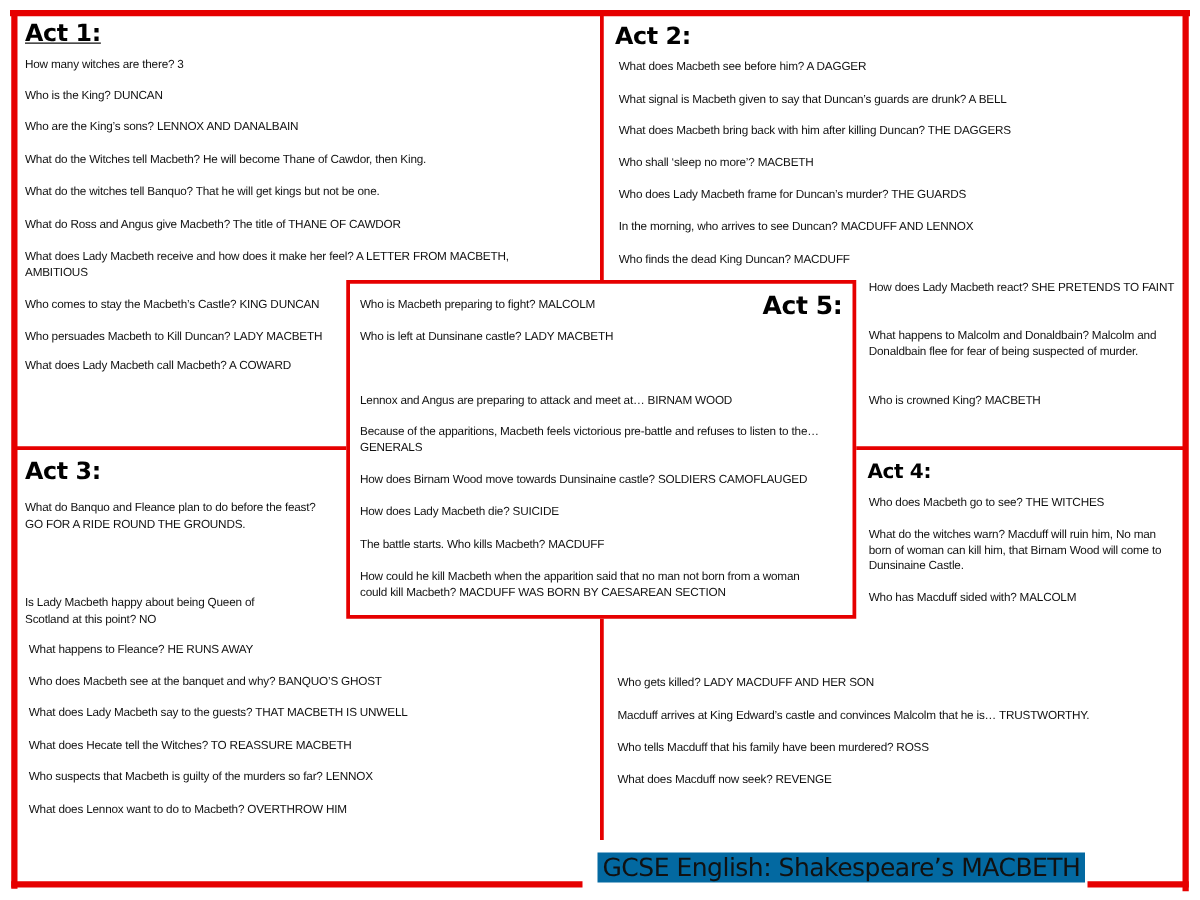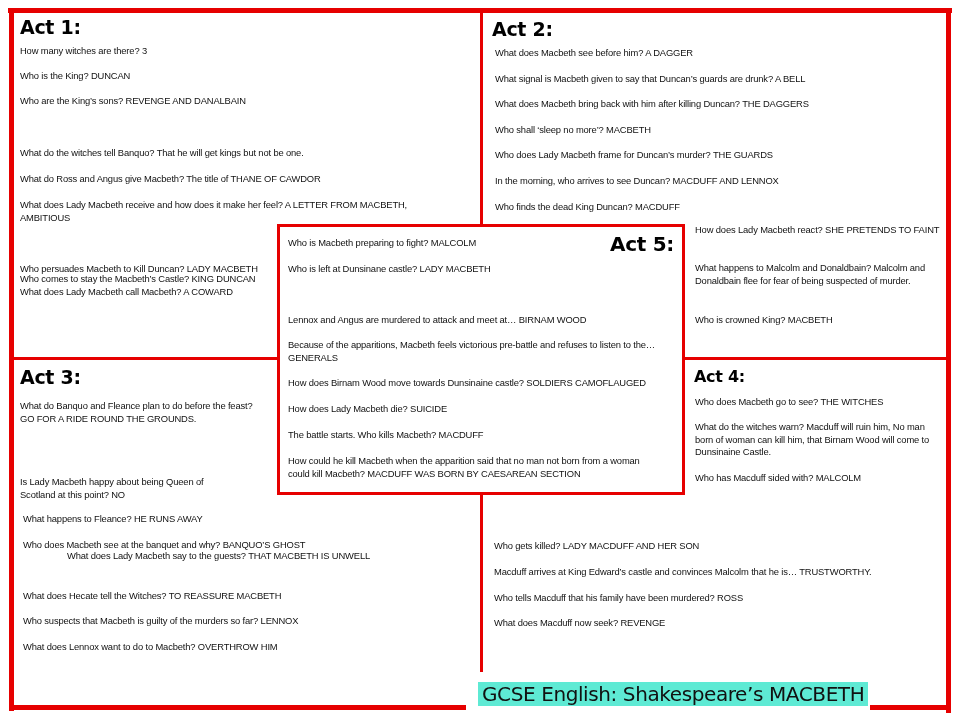--- a/index.html
+++ b/index.html
@@ -5,45 +5,46 @@
     html, body { margin: 0; padding: 0; background: #ffffff; }
     body { width: 960px; height: 720px; position: relative; overflow: hidden;
            font-family: "Liberation Sans", sans-serif; color: #111; }
     .line { position: absolute; background: #e60000; }
     .panel { position: absolute; }
     .act-title { font-family: "DejaVu Sans", sans-serif; font-weight: bold; font-size: 19px; color: #000; margin: 0; line-height: 22px; letter-spacing: -0.3px; }
     .qa { font-size: 9.4px; line-height: 12.6px; margin: 0; position: absolute; letter-spacing: -0.15px; }
     .act5 { position: absolute; left: 277px; top: 224px; width: 402px; height: 265px;
             border: 3px solid #e60000; background: #fff; }
     .footer-title { position: absolute; left: 478px; top: 682px; font-family: "DejaVu Sans", sans-serif;
-            font-size: 20px; color: #111; white-space: nowrap; letter-spacing: -0.4px; background: #5eead4; padding: 0 4px; }
+            font-size: 20px; color: #111; white-space: nowrap; letter-spacing: -0.4px; background: #0369a1; padding: 0 4px; }
   </style>
 </head>
 <body>
 
 <div class="line" style="left:8px; top:8px; width:944px; height:5px;"></div>
 <div class="line" style="left:9px; top:8px; width:5px; height:703px;"></div>
 <div class="line" style="left:946px; top:8px; width:5px; height:705px;"></div>
 <div class="line" style="left:9px; top:705px; width:457px; height:5px;"></div>
 <div class="line" style="left:870px; top:705px; width:81px; height:5px;"></div>
 
 <div class="line" style="left:480px; top:10px; width:3px; height:215px;"></div>
 <div class="line" style="left:480px; top:490px; width:3px; height:182px;"></div>
 <div class="line" style="left:11px; top:357px; width:268px; height:3px;"></div>
 <div class="line" style="left:682px; top:357px; width:266px; height:3px;"></div>
 
-<section class="panel" style="left:20px; top:16px; width:455px; height:330px;">
+<section class="panel" style="left:20px; top:16px; width:455px; height:330px;text-decoration:underline;">
   <h2 class="act-title">Act 1:</h2>
   <p class="qa" style="top:29px;">How many witches are there? 3</p>
   <p class="qa" style="top:54px;">Who is the King? DUNCAN</p>
-  <p class="qa" style="top:79px;">Who are the King’s sons? REVENGE AND DANALBAIN</p>
+  <p class="qa" style="top:79px;">Who are the King’s sons? LENNOX AND DANALBAIN</p>
+  <p class="qa" style="top:105px;">What do the Witches tell Macbeth? He will become Thane of Cawdor, then King.</p>
   <p class="qa" style="top:131px;">What do the witches tell Banquo? That he will get kings but not be one.</p>
   <p class="qa" style="top:157px;">What do Ross and Angus give Macbeth? The title of THANE OF CAWDOR</p>
   <p class="qa" style="top:183px; width:420px;">What does Lady Macbeth receive and how does it make her feel? A LETTER FROM MACBETH, AMBITIOUS</p>
-  <p class="qa" style="top:221px;margin-top:36px;">Who comes to stay the Macbeth’s Castle? KING DUNCAN</p>
+  <p class="qa" style="top:221px;">Who comes to stay the Macbeth’s Castle? KING DUNCAN</p>
   <p class="qa" style="top:247px;">Who persuades Macbeth to Kill Duncan? LADY MACBETH</p>
   <p class="qa" style="top:270px;">What does Lady Macbeth call Macbeth? A COWARD</p>
 </section>
 
 <section class="panel" style="left:492px; top:18px; width:450px; height:330px;">
   <h2 class="act-title">Act 2:</h2>
   <p class="qa" style="left:3px; top:29px;">What does Macbeth see before him? A DAGGER</p>
   <p class="qa" style="left:3px; top:55px;">What signal is Macbeth given to say that Duncan’s guards are drunk? A BELL</p>
   <p class="qa" style="left:3px; top:80px;">What does Macbeth bring back with him after killing Duncan? THE DAGGERS</p>
   <p class="qa" style="left:3px; top:106px;">Who shall ‘sleep no more’? MACBETH</p>
@@ -54,42 +55,42 @@
   <p class="qa" style="left:203px; top:244px; width:245px;">What happens to Malcolm and Donaldbain? Malcolm and Donaldbain flee for fear of being suspected of murder.</p>
   <p class="qa" style="left:203px; top:296px;">Who is crowned King? MACBETH</p>
 </section>
 
 <section class="panel" style="left:20px; top:366px; width:455px; height:300px;">
   <h2 class="act-title">Act 3:</h2>
   <p class="qa" style="top:34px; width:245px;">What do Banquo and Fleance plan to do before the feast? GO FOR A RIDE ROUND THE GROUNDS.</p>
   <p class="qa" style="top:110px; width:220px;">Is Lady Macbeth happy about being Queen of Scotland at this point? NO</p>
   <p class="qa" style="left:3px; top:147px;">What happens to Fleance? HE RUNS AWAY</p>
   <p class="qa" style="left:3px; top:173px;">Who does Macbeth see at the banquet and why? BANQUO’S GHOST</p>
-  <p class="qa" style="left:3px; top:184px;margin-left:44px;">What does Lady Macbeth say to the guests? THAT MACBETH IS UNWELL</p>
+  <p class="qa" style="left:3px; top:198px;">What does Lady Macbeth say to the guests? THAT MACBETH IS UNWELL</p>
   <p class="qa" style="left:3px; top:224px;">What does Hecate tell the Witches? TO REASSURE MACBETH</p>
   <p class="qa" style="left:3px; top:249px;">Who suspects that Macbeth is guilty of the murders so far? LENNOX</p>
   <p class="qa" style="left:3px; top:275px;">What does Lennox want to do to Macbeth? OVERTHROW HIM</p>
 </section>
 
 <section class="panel" style="left:492px; top:366px; width:450px; height:300px;">
   <h2 class="act-title" style="left:202px; position:absolute; top:0; font-size:16px;">Act 4:</h2>
   <p class="qa" style="left:203px; top:30px;text-align:right;">Who does Macbeth go to see? THE WITCHES</p>
   <p class="qa" style="left:203px; top:55px; width:243px;">What do the witches warn? Macduff will ruin him, No man born of woman can kill him, that Birnam Wood will come to Dunsinaine Castle.</p>
   <p class="qa" style="left:203px; top:106px;">Who has Macduff sided with? MALCOLM</p>
   <p class="qa" style="left:2px; top:174px;">Who gets killed? LADY MACDUFF AND HER SON</p>
   <p class="qa" style="left:2px; top:200px;">Macduff arrives at King Edward’s castle and convinces Malcolm that he is… TRUSTWORTHY.</p>
   <p class="qa" style="left:2px; top:226px;">Who tells Macduff that his family have been murdered? ROSS</p>
   <p class="qa" style="left:2px; top:251px;">What does Macduff now seek? REVENGE</p>
 </section>
 
 <section class="act5">
   <h2 class="act-title" style="position:absolute; right:8px; top:6px; font-size:20px;">Act 5:</h2>
   <p class="qa" style="left:8px; top:10px;">Who is Macbeth preparing to fight? MALCOLM</p>
   <p class="qa" style="left:8px; top:36px;">Who is left at Dunsinane castle? LADY MACBETH</p>
-  <p class="qa" style="left:8px; top:87px;">Lennox and Angus are murdered to attack and meet at… BIRNAM WOOD</p>
+  <p class="qa" style="left:8px; top:87px;">Lennox and Angus are preparing to attack and meet at… BIRNAM WOOD</p>
   <p class="qa" style="left:8px; top:112px; width:385px;">Because of the apparitions, Macbeth feels victorious pre-battle and refuses to listen to the… GENERALS</p>
   <p class="qa" style="left:8px; top:150px;">How does Birnam Wood move towards Dunsinaine castle? SOLDIERS CAMOFLAUGED</p>
   <p class="qa" style="left:8px; top:176px;">How does Lady Macbeth die? SUICIDE</p>
   <p class="qa" style="left:8px; top:202px;">The battle starts. Who kills Macbeth? MACDUFF</p>
   <p class="qa" style="left:8px; top:228px; width:370px;">How could he kill Macbeth when the apparition said that no man not born from a woman could kill Macbeth? MACDUFF WAS BORN BY CAESAREAN SECTION</p>
 </section>
 
 <div class="footer-title">GCSE English: Shakespeare’s MACBETH</div>
 
 </body></html>

